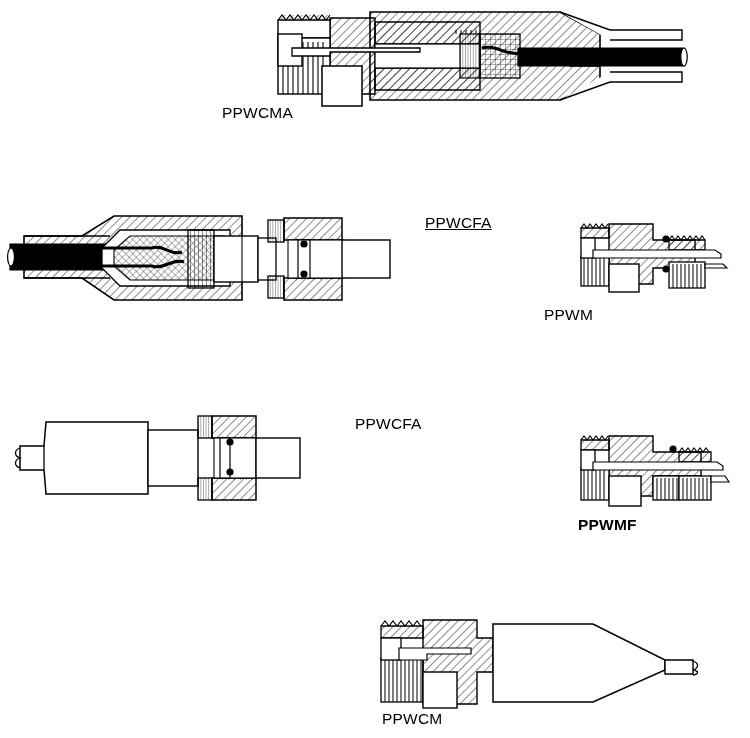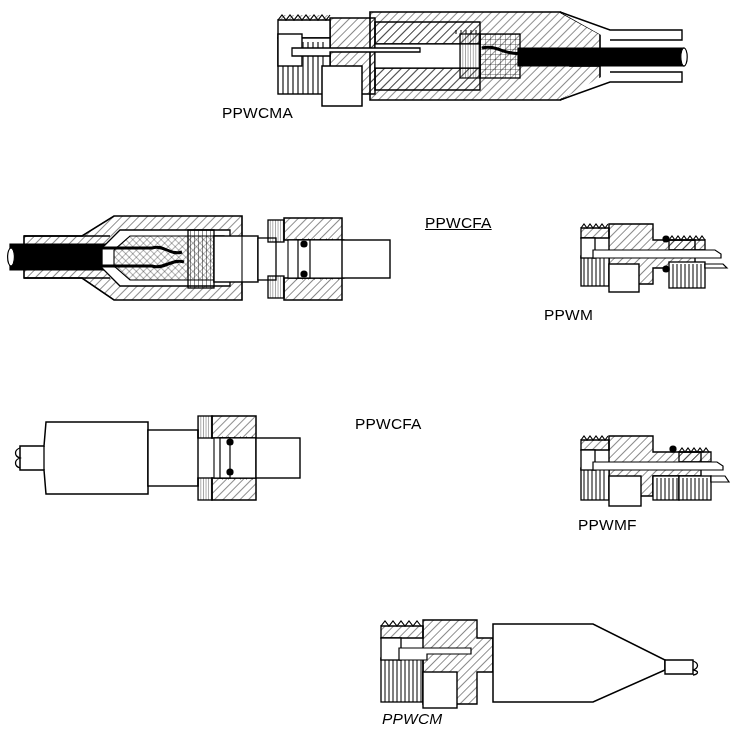--- a/index.html
+++ b/index.html
@@ -28,22 +28,22 @@
     font-size: 15.5px;
     letter-spacing: 0.2px;
     color: #000000;
     white-space: nowrap;
   }
 
   .label-ppwcma { left: 222px; top: 104px; }
   .label-ppwcfa { left: 425px; top: 214px; text-decoration: underline; }
   .label-ppwm   { left: 544px; top: 306px; }
   .label-ppwcf  { left: 355px; top: 415px; }
-  .label-ppwmf  { left: 578px; top: 516px; }
-  .label-ppwcm  { left: 382px; top: 710px; font-style: italic; }
+  .label-ppwmf  { left: 578px; top: 516px; font-weight: bold; }
+  .label-ppwcm  { left: 382px; top: 710px; }
 
   svg.fig { position: absolute; overflow: visible; }
 </style>
 </head>
 <body>
 
 <div class="diagram-root">
 
   <svg class="fig" style="left:0;top:0;width:0;height:0" aria-hidden="true">
     <defs>

